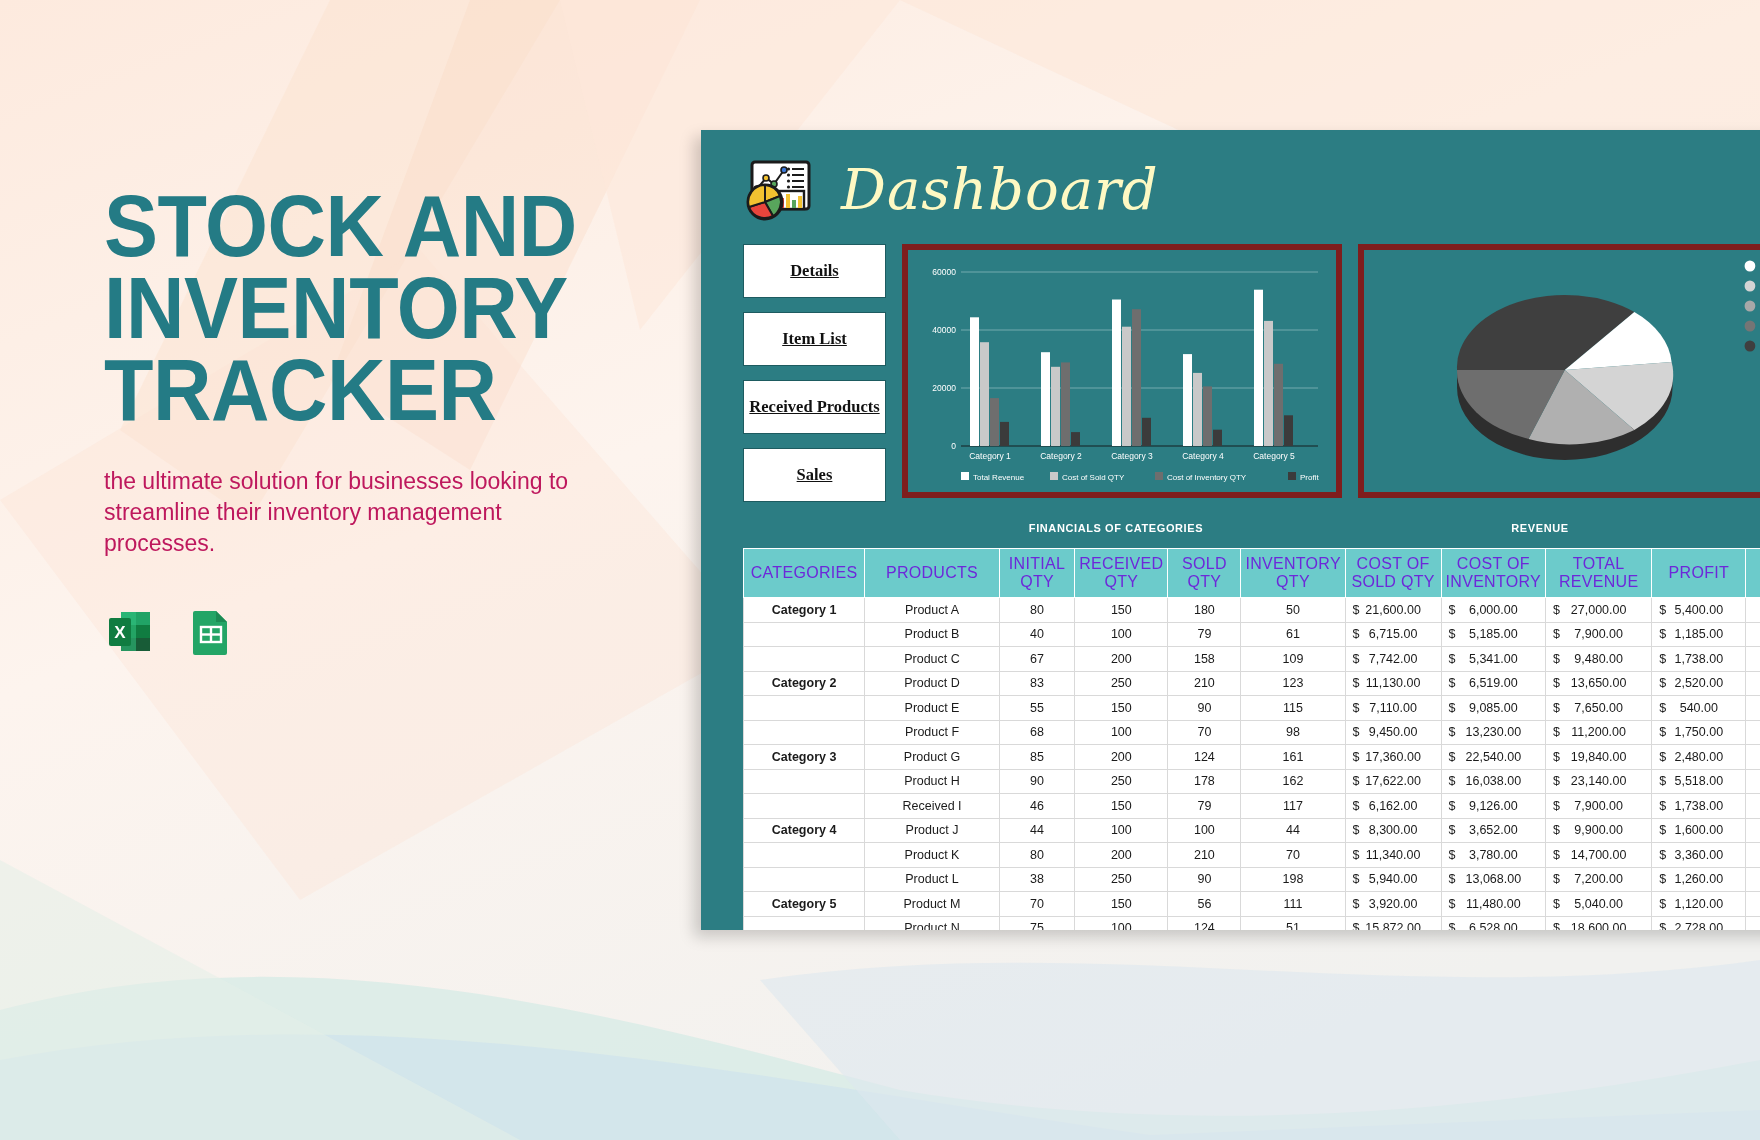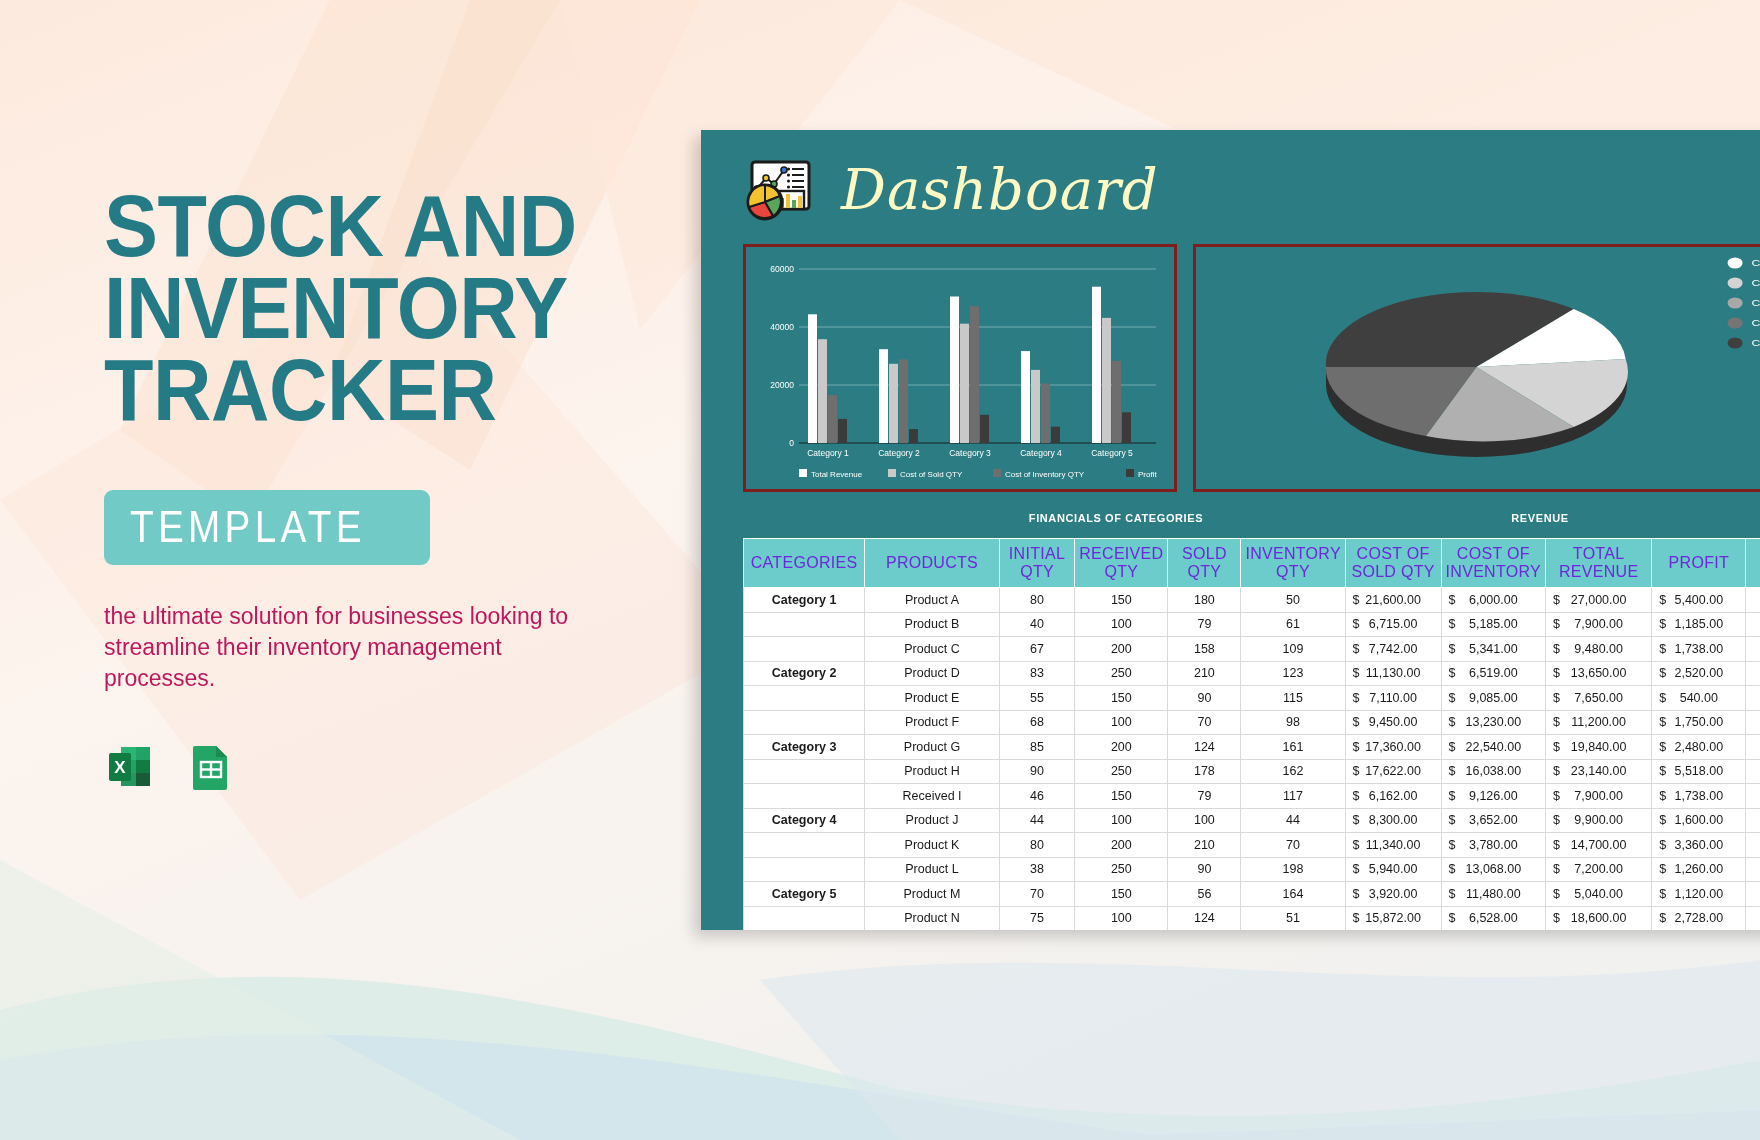--- a/index.html
+++ b/index.html
@@ -89,21 +89,21 @@
   .navbtn span{
     font-family:"Liberation Serif",serif;
     font-weight:bold;
     font-size:16.5px;
     color:#111;
     text-decoration:underline;
     white-space:nowrap;
   }
 
   .panel{
-    border:3px solid #7f1d1d;
+    border:6px solid #7f1d1d;
     background:#2c7d83;
     position:relative;
   }
   .panel-bar{width:428px;height:242px;}
   .panel-pie{flex:1;height:242px;}
 
   .chart-caption{
     font-size:11px;font-weight:bold;color:#ffffff;letter-spacing:.6px;
   }
   .captions{display:flex;padding:16px 0 0 42px;}
@@ -182,23 +182,20 @@
   </svg>
 </div>
 
 <div class="promo">
   <h1 class="promo-title">
     <span>STOCK AND</span><br>
     <span>INVENTORY</span><br>
     <span>TRACKER</span>
   </h1>
 
-  <div class="badge">
-    <span>TEMPLATE</span>
-  </div>
 
   <p class="promo-desc">the ultimate solution for businesses looking to streamline their inventory management processes.</p>
 
   <div class="logos">
     <span class="logo">
       <svg viewBox="0 0 52 52" width="52" height="52" xmlns="http://www.w3.org/2000/svg">
         <rect x="17" y="6" width="29" height="13" fill="#21a366"></rect>
         <rect x="17" y="19" width="29" height="13" fill="#107c41"></rect>
         <rect x="17" y="32" width="29" height="13" fill="#185c37"></rect>
         <rect x="17" y="6" width="15" height="39" fill="#33c481" opacity="0.55"></rect>
@@ -249,20 +246,34 @@
         <path d="M22 46 L22 29 A17 17 0 0 1 37 40 Z" fill="#f2c230" stroke="#1b1b1b" stroke-width="2"></path>
         <path d="M22 46 L37 40 A17 17 0 0 1 30 60 Z" fill="#58a55c" stroke="#1b1b1b" stroke-width="2"></path>
         <path d="M22 46 L30 60 A17 17 0 0 1 6 51 Z" fill="#e8453c" stroke="#1b1b1b" stroke-width="2"></path>
         <path d="M22 46 L6 51 A17 17 0 0 1 22 29 Z" fill="#f2c230" stroke="#1b1b1b" stroke-width="2"></path>
       </svg>
     </span>
     <div class="dash-title">Dashboard</div>
   </div>
 
   <div class="dash-body">
+    <div class="navcol">
+      <div class="navbtn">
+        <span>Details</span>
+      </div>
+      <div class="navbtn">
+        <span>Item List</span>
+      </div>
+      <div class="navbtn">
+        <span>Received Products</span>
+      </div>
+      <div class="navbtn">
+        <span>Sales</span>
+      </div>
+    </div>
 
     <div class="panel panel-bar">
       <div class="bc">
         <svg viewBox="0 0 428 242" width="428" height="242" xmlns="http://www.w3.org/2000/svg">
 
           <g stroke="#73abae" stroke-width="1">
             <line x1="53" y1="22" x2="410" y2="22"></line>
             <line x1="53" y1="80" x2="410" y2="80"></line>
             <line x1="53" y1="138" x2="410" y2="138"></line>
           </g>
@@ -552,21 +563,21 @@
               <td class="money"><span class="cur">$</span>7,200.00</td>
               <td class="money"><span class="cur">$</span>1,260.00</td>
               <td></td>
             </tr>
             <tr>
               <td class="cat">Category 5</td>
               <td class="prod">Product M</td>
               <td>70</td>
               <td>150</td>
               <td>56</td>
-              <td>164</td>
+              <td>111</td>
               <td class="money"><span class="cur">$</span>3,920.00</td>
               <td class="money"><span class="cur">$</span>11,480.00</td>
               <td class="money"><span class="cur">$</span>5,040.00</td>
               <td class="money"><span class="cur">$</span>1,120.00</td>
               <td></td>
             </tr>
             <tr>
               <td class="cat"></td>
               <td class="prod">Product N</td>
               <td>75</td>

